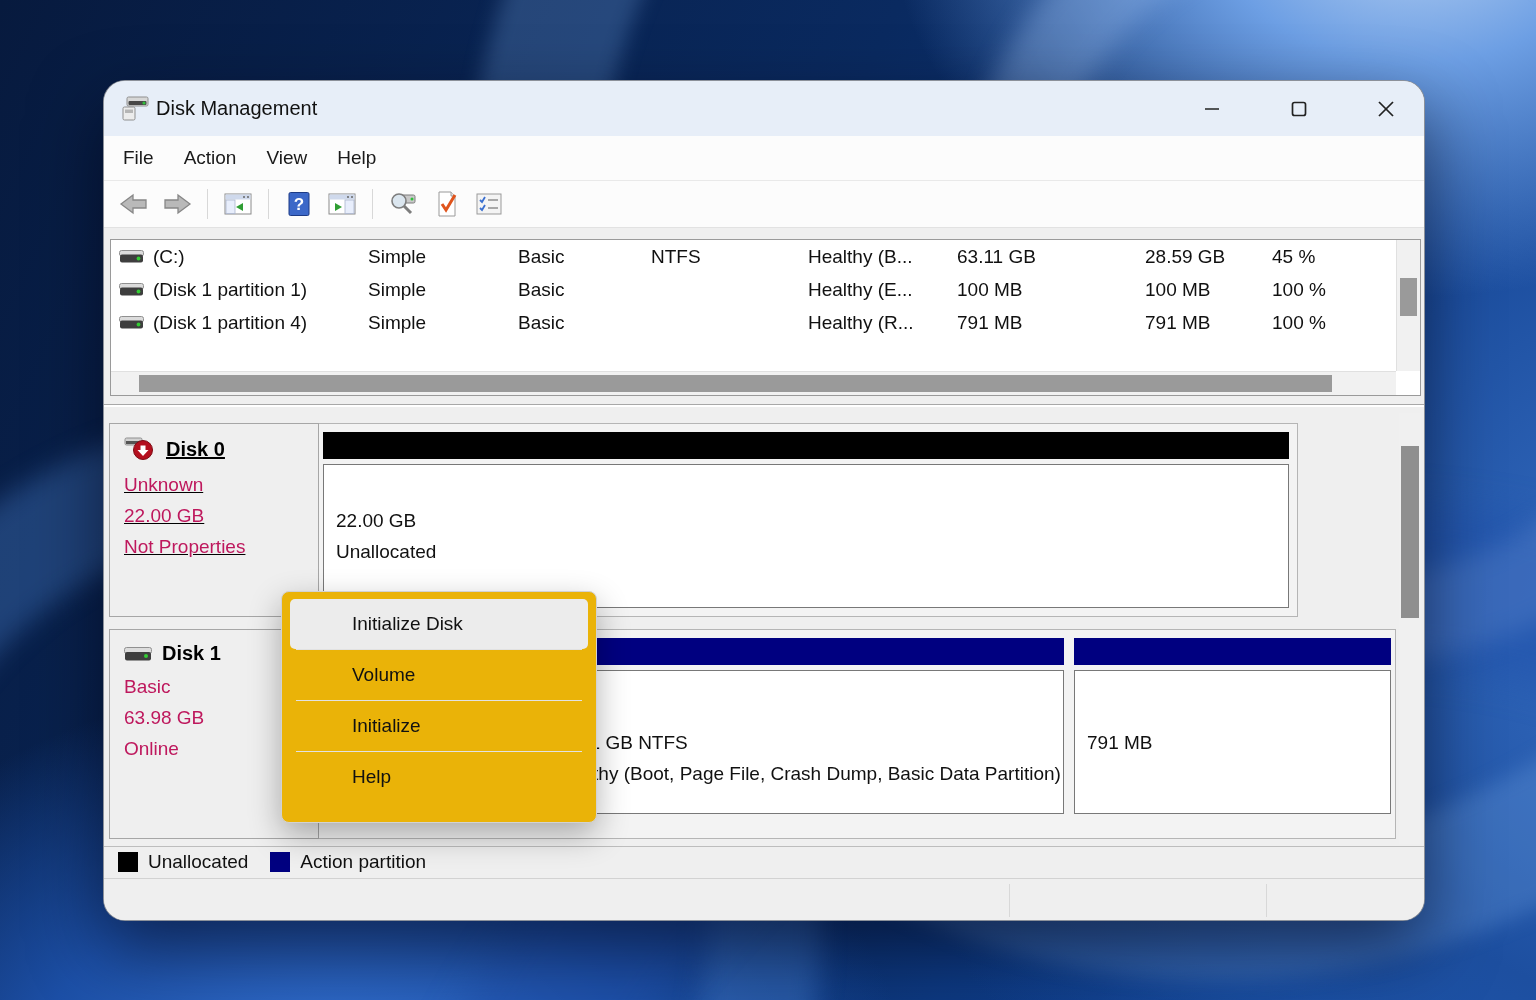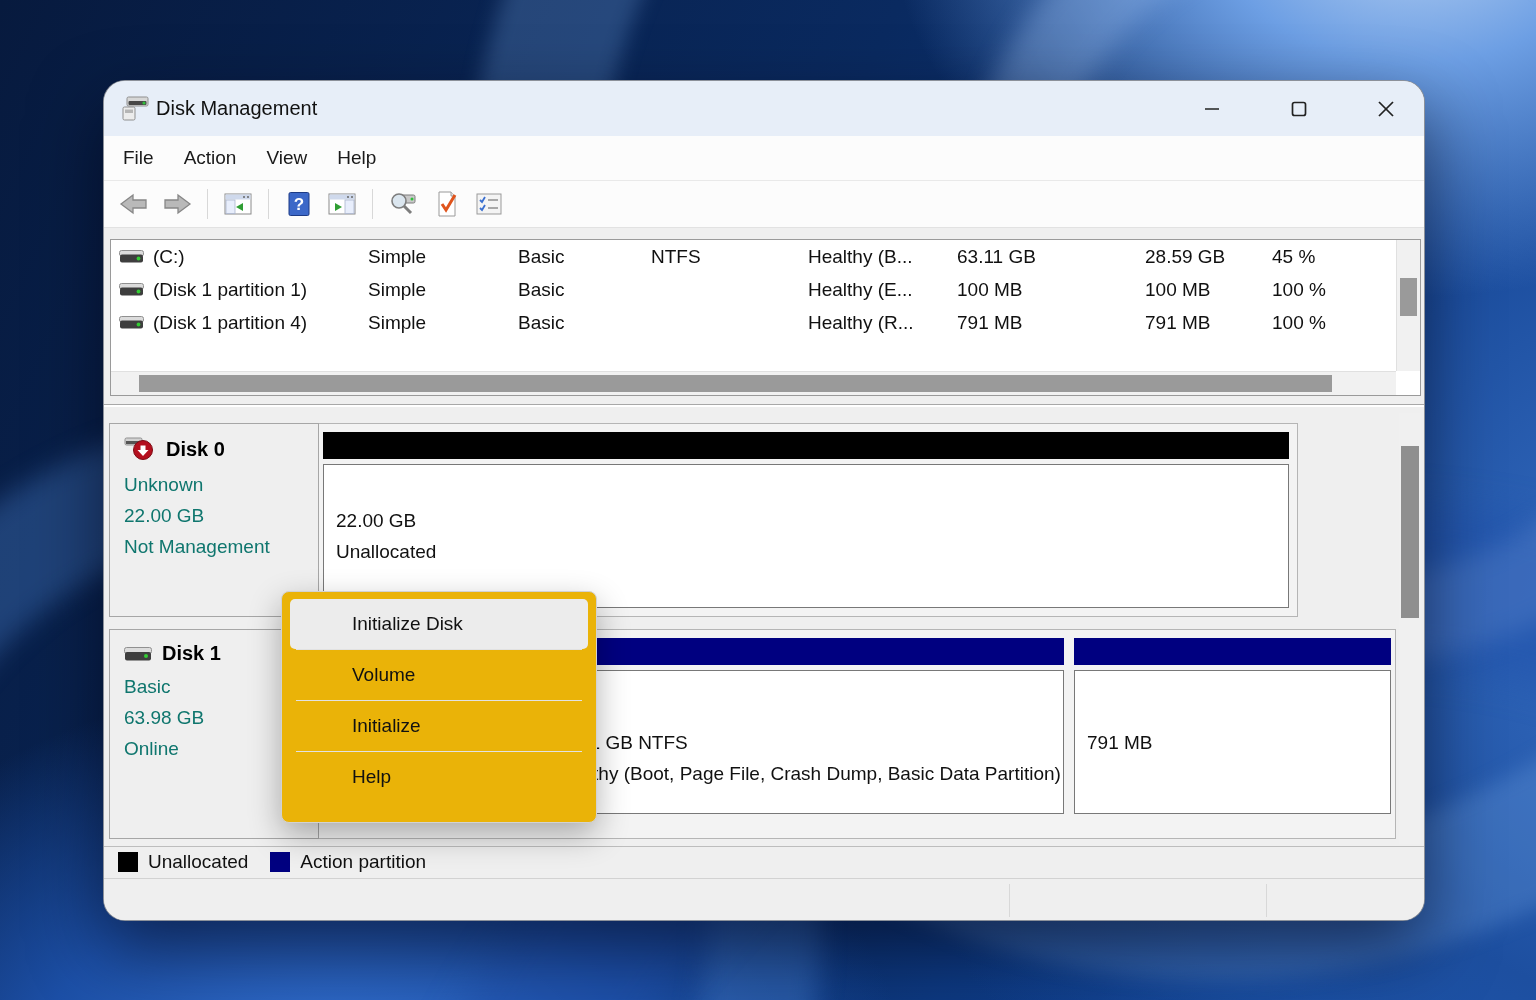--- a/index.html
+++ b/index.html
@@ -51,24 +51,24 @@
   .lv-vscroll { position:absolute; right:0; top:0; bottom:24px; width:24px; background:#f1f1f1; border-left:1px solid #e0e0e0; }
   .lv-vthumb { position:absolute; left:3px; right:3px; top:38px; height:38px; background:#9a9a9a; }
   .lv-hscroll { position:absolute; left:0; right:24px; bottom:0; height:24px; background:#f1f1f1; border-top:1px solid #e0e0e0; }
   .lv-hthumb { position:absolute; left:28px; width:1193px; top:3px; bottom:3px; background:#9a9a9a; }
 
   .splitter { position:absolute; left:0; top:323px; width:100%; height:3px; background:#fff; border-top:1px solid #a8a8a8; }
 
   
   .graph-view { position:absolute; left:0; top:330px; width:100%; height:435px; background:#efefef; }
   .disk-panel { position:absolute; left:5px; width:210px; border:1px solid #a6a6a6; padding:12px 0 0 14px; }
-  .panel0 { top:12px; height:194px; }
+  .panel0 { top:12px; height:194px;text-decoration:underline; }
   .panel1 { top:218px; height:210px; }
   .disk-title { display:flex; align-items:center; gap:10px; font-size:20px; font-weight:bold; color:#000; margin-bottom:6px; }
-  .disk-line { font-size:19px; color:#0f766e; line-height:31px; }
+  .disk-line { font-size:19px; color:#be185d; line-height:31px; }
   .disk-strip { position:absolute; border:1px solid #b5b5b5; border-left:none; background:#f3f3f3; }
   .strip0 { left:215px; top:12px; width:979px; height:194px; }
   .strip1 { left:215px; top:218px; width:1077px; height:210px; }
   .region { position:absolute; top:8px; }
   .region-header { height:27px; margin-bottom:5px; }
   .hdr-black { background:#000; }
   .hdr-navy { background:#000080; }
   .region-body { background:#fff; border:1px solid #787878; height:144px; padding-left:12px;
     display:flex; flex-direction:column; justify-content:center; overflow:hidden; }
   .region-body div { font-size:19px; line-height:31px; color:#111; white-space:nowrap; }
@@ -280,21 +280,21 @@
         <svg width="32" height="27" viewBox="0 0 32 27">
           <rect x="1" y="2" width="17" height="7" rx="1.5" fill="#d2d2d2" stroke="#8f8f8f"></rect>
           <rect x="2" y="5" width="15" height="3" fill="#555"></rect>
           <circle cx="19" cy="14" r="9.5" fill="#b40f1e" stroke="#7d0a14"></circle>
           <polygon points="16.5,9.5 21.5,9.5 21.5,14 24.5,14 19,20 13.5,14 16.5,14" fill="#fff"></polygon>
         </svg>
         <span>Disk 0</span>
       </div>
       <div class="disk-line">Unknown</div>
       <div class="disk-line">22.00 GB</div>
-      <div class="disk-line">Not Management</div>
+      <div class="disk-line">Not Properties</div>
     </div>
     <div class="disk-strip strip0">
       <div class="region reg-d0">
         <div class="region-header hdr-black"></div>
         <div class="region-body">
           <div>22.00 GB</div>
           <div>Unallocated</div>
         </div>
       </div>
     </div>

